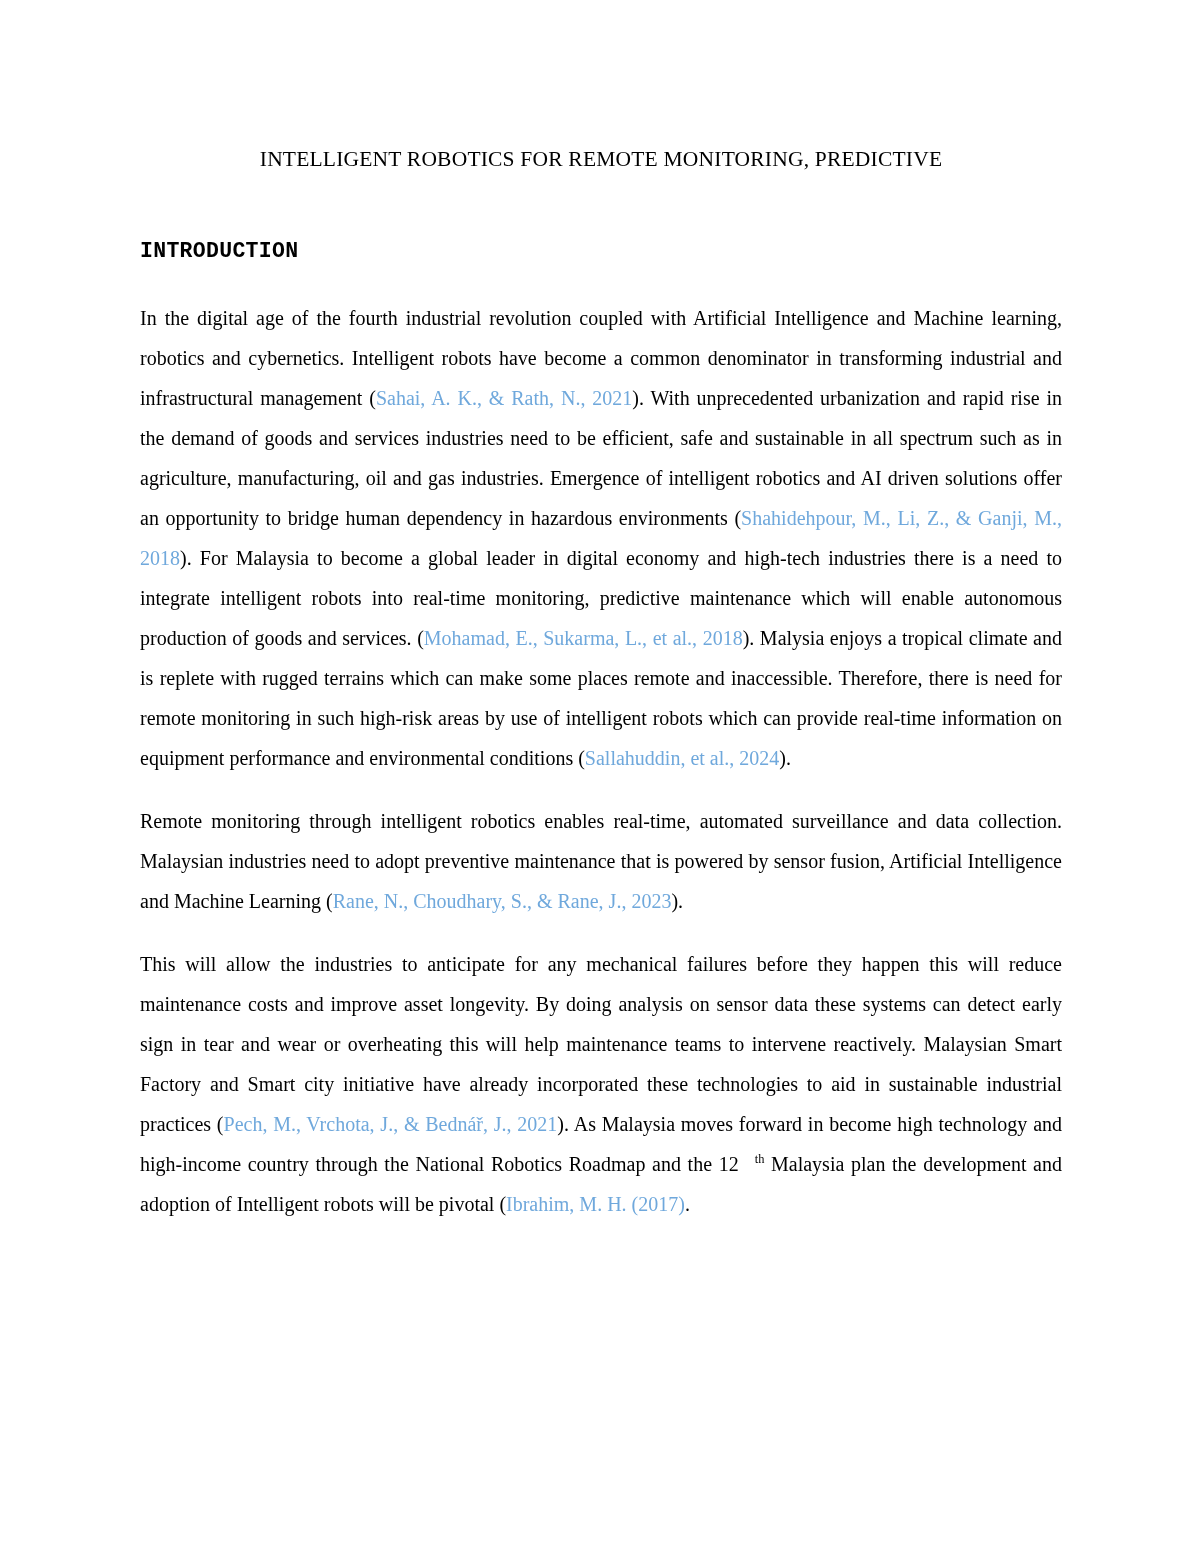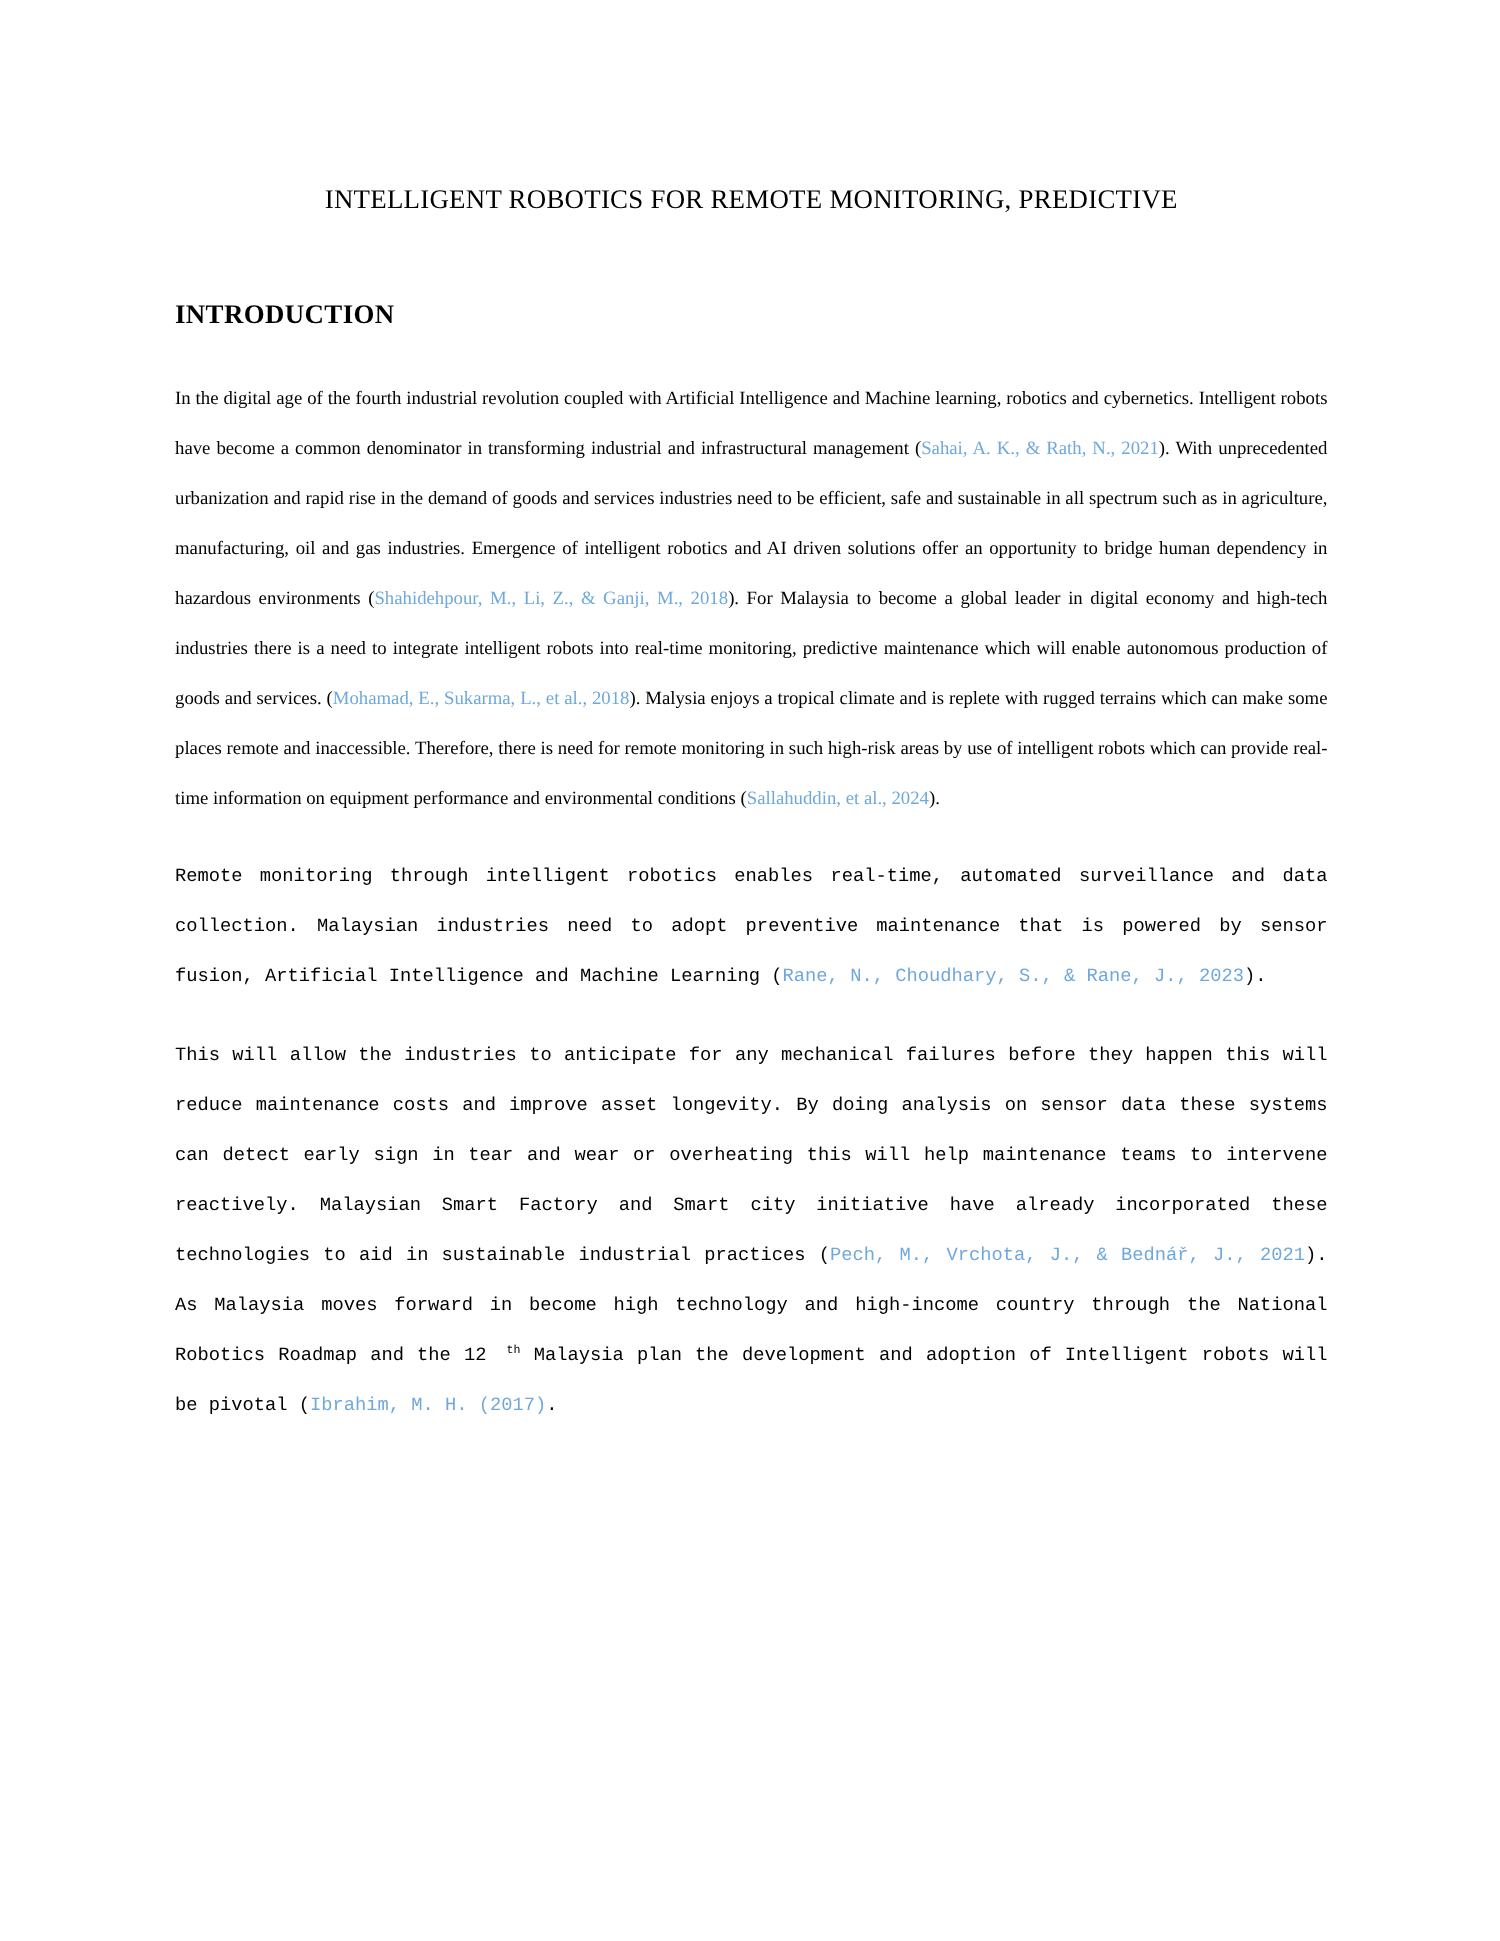--- a/index.html
+++ b/index.html
@@ -38,35 +38,35 @@
   }
   .doc-title .title-line {
     display: block;
   }
   .section-heading {
     font-size: 21.5px;
     font-weight: bold;
     margin: 0;
     padding-top: 58px;
     letter-spacing: 0.3px;
+    font-family: Liberation Mono, monospace;
   }
   .para {
-    font-size: 15px;
+    font-size: 20px;
     line-height: 40px;
     text-align: justify;
     text-justify: inter-word;
     margin: 0;
     text-indent: 0;
   }
   .para.first-para {
     margin-top: 35px;
   }
   .para + .para {
     margin-top: 23px;
-    font-family: Liberation Mono, monospace;
   }
   .cite {
     color: #6fa8dc;
   }
   sup {
     font-size: 0.62em;
     vertical-align: super;
     line-height: 0;
     margin-left: 16px;
   }

